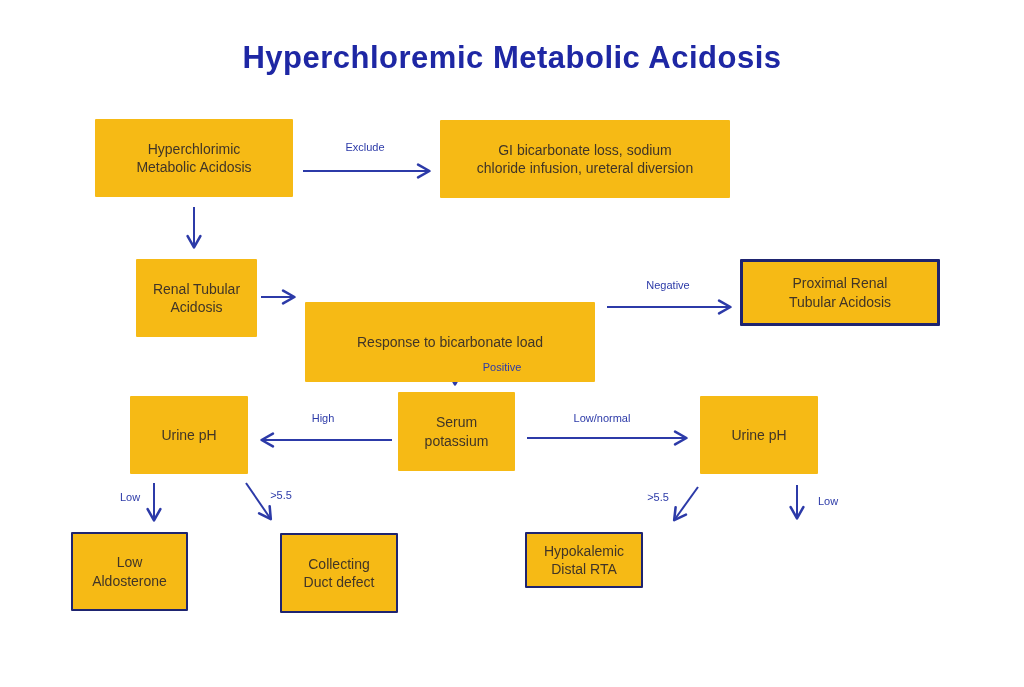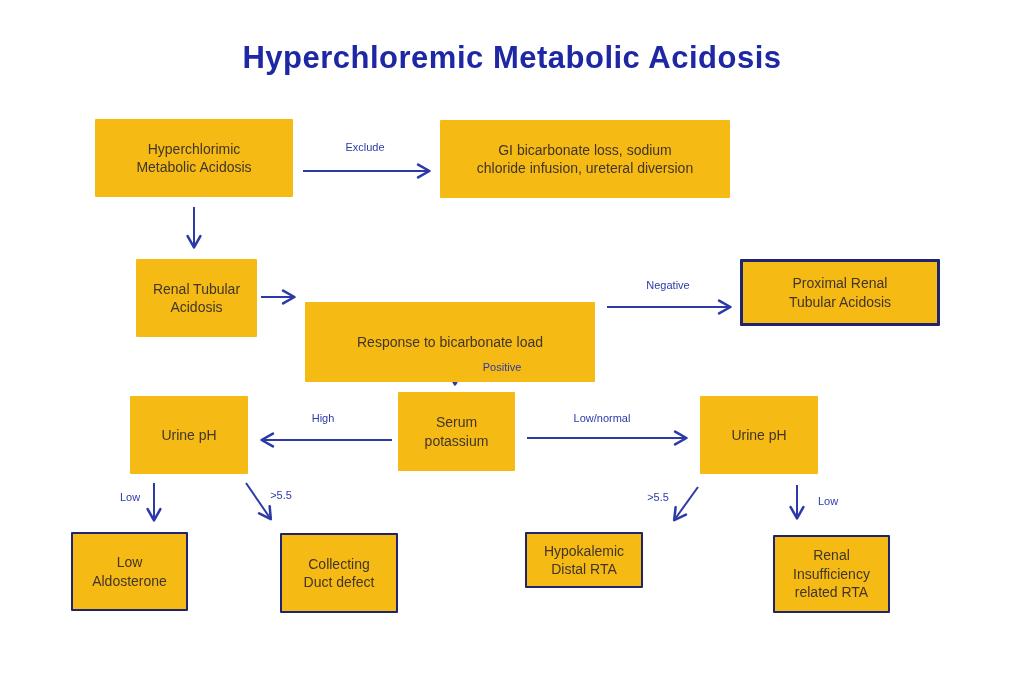--- a/index.html
+++ b/index.html
@@ -145,25 +145,20 @@
 Aldosterone</span>
   </div>
   <div class="node n9 bordered">
     <span class="node-label">Collecting
 Duct defect</span>
   </div>
   <div class="node n10 bordered">
     <span class="node-label">Hypokalemic
 Distal RTA</span>
   </div>
-  <div class="node n11 bordered">
-    <span class="node-label">Renal
-Insufficiency
-related RTA</span>
-  </div>
 
   <div class="edge-label e0">Exclude</div>
   <div class="edge-label e1">Negative</div>
   <div class="edge-label e2">Positive</div>
   <div class="edge-label e3">High</div>
   <div class="edge-label e4">Low/normal</div>
   <div class="edge-label e5">Low</div>
   <div class="edge-label e6">&gt;5.5</div>
   <div class="edge-label e7">&gt;5.5</div>
   <div class="edge-label e8">Low</div>

